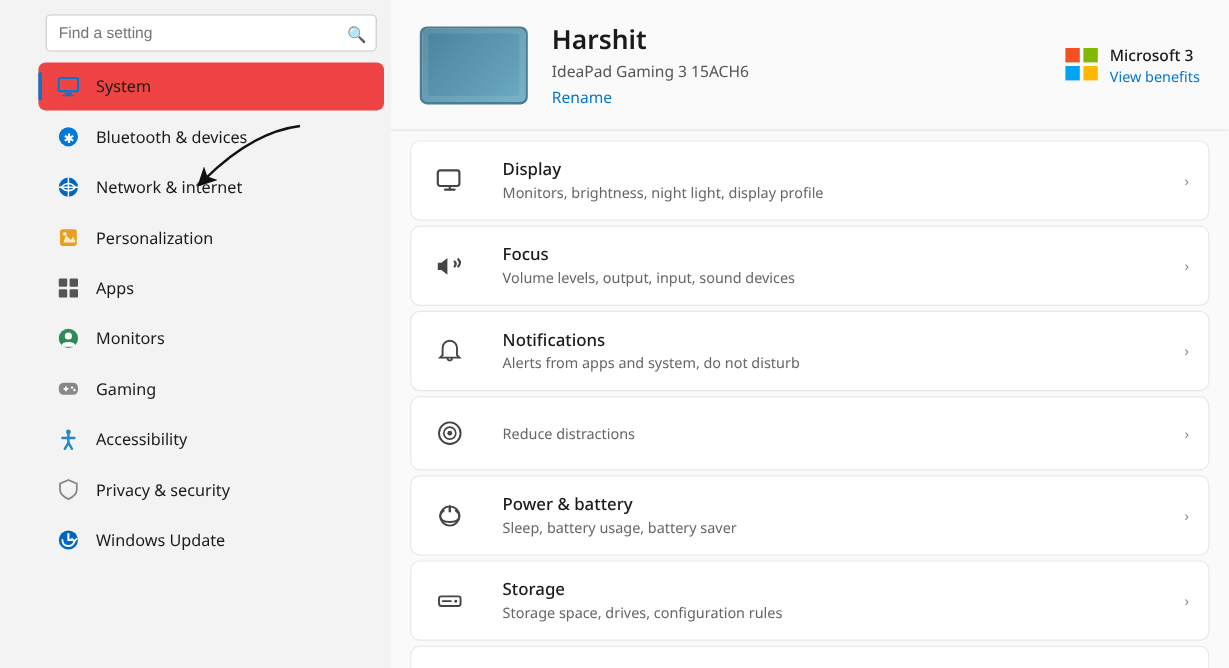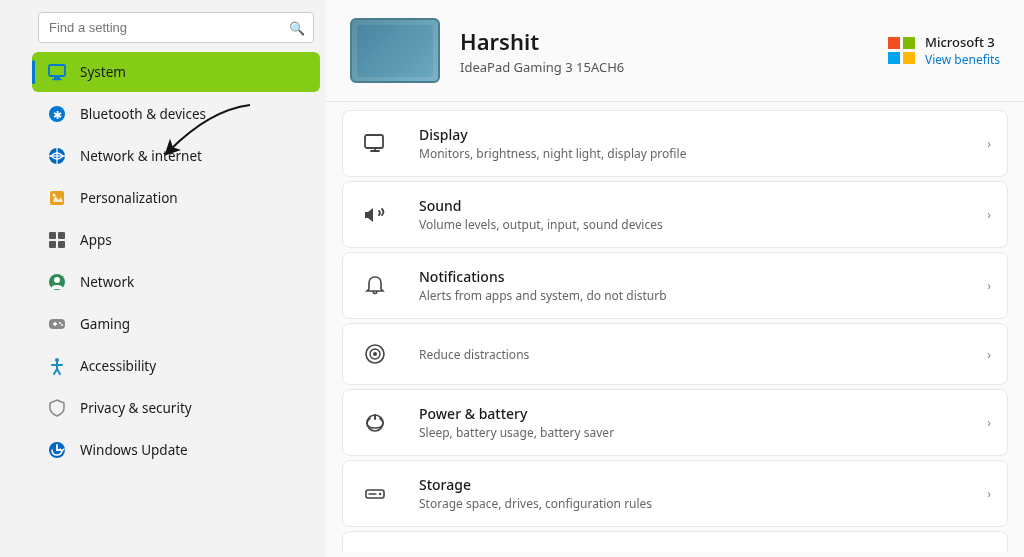--- a/index.html
+++ b/index.html
@@ -54,21 +54,21 @@
       align-items: center;
       padding: 9px 14px;
       cursor: pointer;
       border-radius: 6px;
       margin: 1px 6px;
       gap: 12px;
       color: #1a1a1a;
       position: relative;
     }
     .nav-item.active {
-      background: #84cc16;
+      background: #ef4444;
       text-align: right;
     }
     .nav-item.active::before {
       content: '';
       position: absolute;
       left: 0;
       top: 20%;
       height: 60%;
       width: 3px;
       background: #0078d4;
@@ -309,21 +309,21 @@
   </div>
 
   <div class="nav-item">
     <span class="nav-icon">
       <svg width="20" height="20" viewBox="0 0 20 20" fill="none">
         <circle cx="10" cy="10" r="8" fill="#2e8b57"></circle>
         <circle cx="10" cy="8" r="3" fill="white"></circle>
         <path d="M4 17 Q4 13 10 13 Q16 13 16 17" fill="white"></path>
       </svg>
     </span>
-    <span class="nav-label">Network</span>
+    <span class="nav-label">Monitors</span>
   </div>
 
 
   <div class="nav-item">
     <span class="nav-icon">
       <svg width="20" height="20" viewBox="0 0 20 20" fill="none">
         <rect x="2" y="5" width="16" height="10" rx="4" fill="#888"></rect>
         <line x1="8" y1="8" x2="8" y2="12" stroke="white" stroke-width="1.5"></line>
         <line x1="6" y1="10" x2="10" y2="10" stroke="white" stroke-width="1.5"></line>
         <circle cx="13" cy="9" r="1" fill="white"></circle>
@@ -379,20 +379,21 @@
 
 <main class="main-content">
 
   <div class="profile-header">
     <div class="laptop-icon">
       <div class="laptop-screen"></div>
     </div>
     <div class="profile-info">
       <div class="profile-name">Harshit</div>
       <div class="profile-device">IdeaPad Gaming 3 15ACH6</div>
+      <a class="rename-link">Rename</a>
     </div>
     <div class="microsoft-badge">
       <div class="ms-logo">
         <div class="ms-logo-q"></div>
         <div class="ms-logo-q"></div>
         <div class="ms-logo-q"></div>
         <div class="ms-logo-q"></div>
       </div>
       <div>
         <div class="ms-text">Microsoft 3</div>
@@ -420,21 +421,21 @@
 
     <div class="settings-item">
       <div class="settings-item-icon">
         <svg width="24" height="24" viewBox="0 0 24 24" fill="none">
           <path d="M5 9H2v6h3l5 4V5L5 9Z" fill="#444"></path>
           <path d="M16 12 Q18 10 16 8" stroke="#444" stroke-width="1.8" fill="none" stroke-linecap="round"></path>
           <path d="M19 12 Q22 9 19 6" stroke="#444" stroke-width="1.8" fill="none" stroke-linecap="round"></path>
         </svg>
       </div>
       <div class="settings-item-text">
-        <div class="settings-item-title">Sound</div>
+        <div class="settings-item-title">Focus</div>
         <div class="settings-item-desc">Volume levels, output, input, sound devices</div>
       </div>
       <span class="settings-item-chevron">›</span>
     </div>
 
     <div class="settings-item">
       <div class="settings-item-icon">
         <svg width="24" height="24" viewBox="0 0 24 24" fill="none">
           <path d="M12 3 Q12 3 12 3 C8 3 6 6 6 9 L6 15 L4 17 L20 17 L18 15 L18 9 C18 6 16 3 12 3Z" stroke="#444" stroke-width="1.6" fill="none"></path>
           <path d="M10 17 Q10 19.5 12 19.5 Q14 19.5 14 17" stroke="#444" stroke-width="1.4" fill="none"></path>

